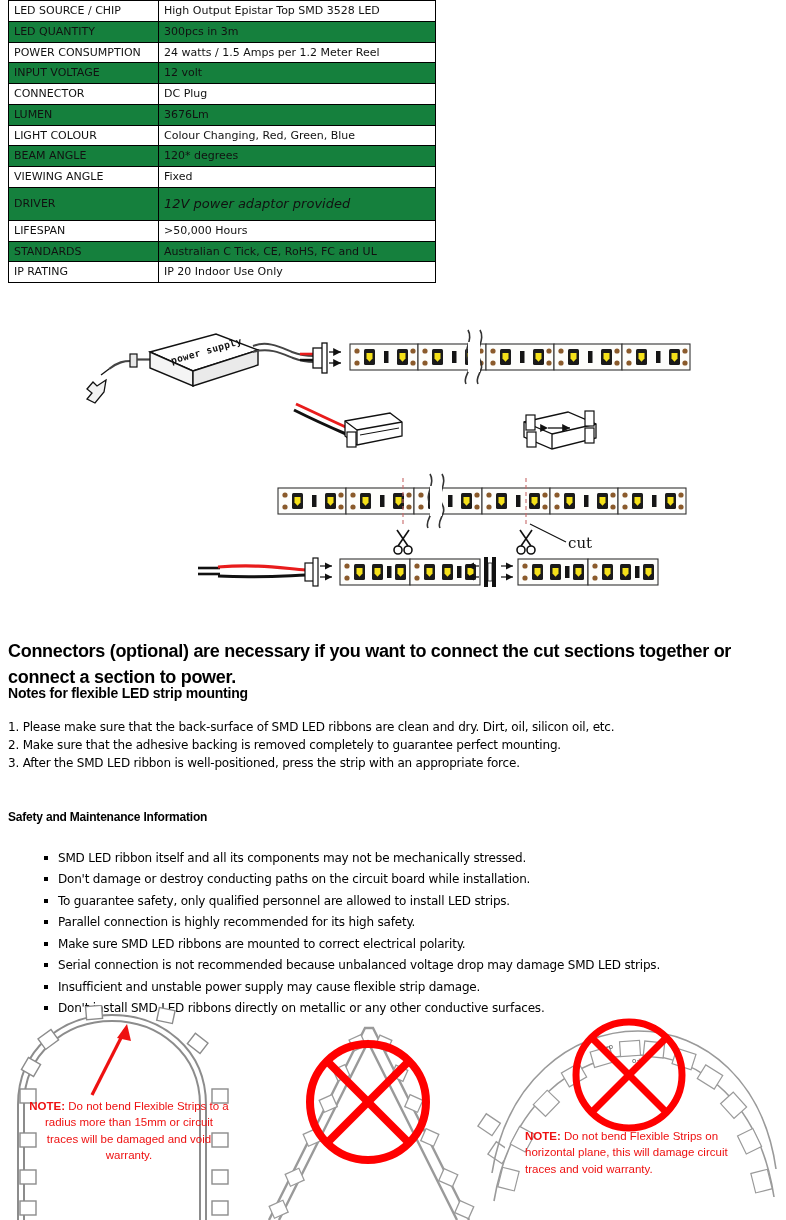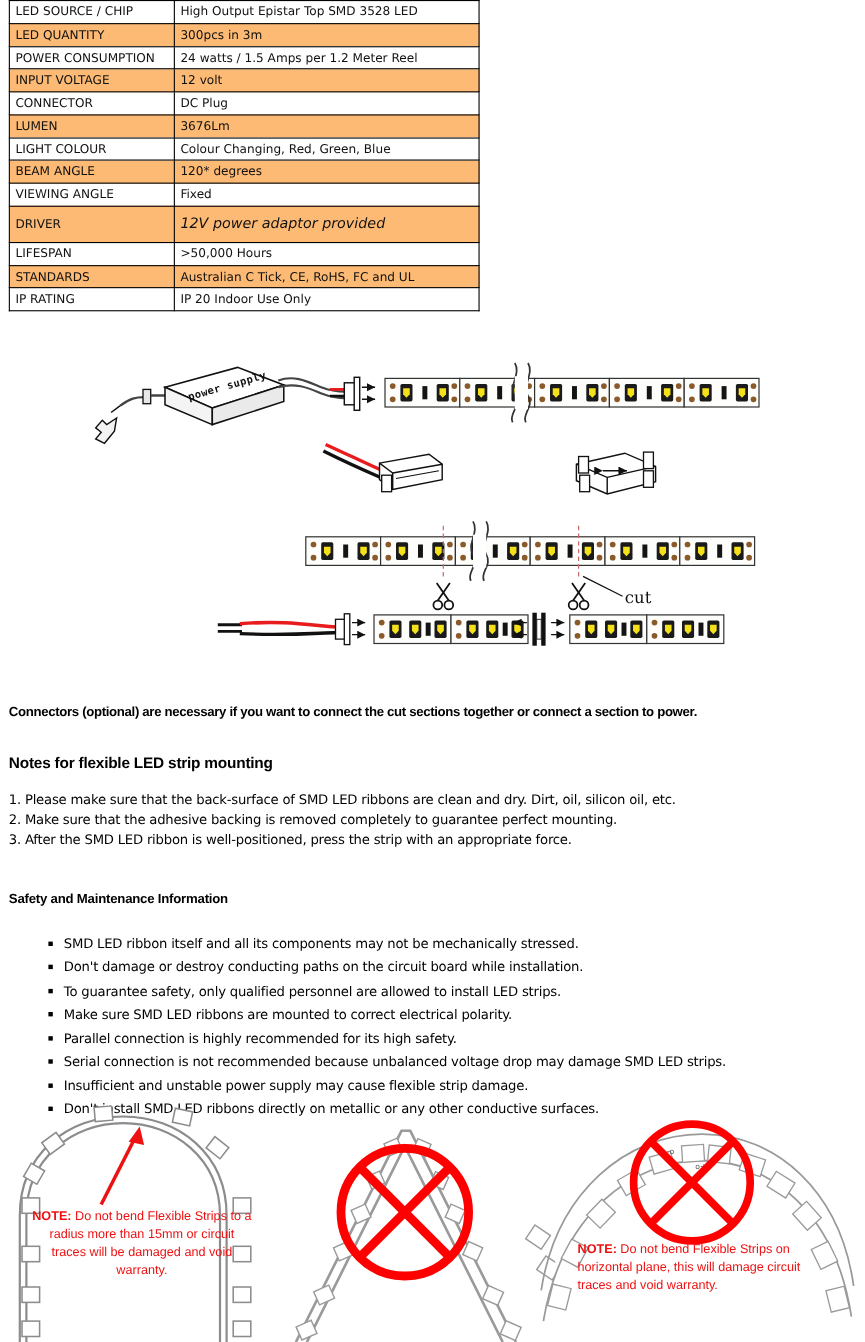--- a/index.html
+++ b/index.html
@@ -15,32 +15,32 @@
     font-family:"DejaVu Sans",sans-serif;
     font-size:11px;color:#111;
   }
   .spec-table td{
     border:1px solid #000;
     padding:3px 5px 3px 5px;
     line-height:1.25;
     white-space:nowrap;
   }
   .spec-table td.k{width:139px;}
-  .spec-table tr.odd td{background:#fdba74;}
+  .spec-table tr.odd td{background:#15803d;}
   .spec-table tr.even td{background:#ffffff;}
   .spec-table tr.tall td{height:26px;}
   .spec-table tr.tall td.v{font-size:13px;font-style:italic;}
 
   
   .diagram{position:absolute;left:0;top:318px;width:786px;height:300px;}
   .diagram svg{display:block;}
   .para-connectors{
     position:absolute;left:8px;top:639px;width:772px;
     font-family:"Liberation Sans",sans-serif;
-    font-weight:bold;font-size:12px;line-height:1.42;
+    font-weight:bold;font-size:18px;line-height:1.42;
     letter-spacing:-0.3px;
   }
   .head-notes{
     position:absolute;left:8px;top:685px;
     font-family:"Liberation Sans",sans-serif;
     font-weight:bold;font-size:14px;letter-spacing:-0.2px;
   }
   .notes-list{
     position:absolute;left:8px;top:718px;width:772px;
     font-family:"DejaVu Sans",sans-serif;
@@ -300,22 +300,22 @@
     <div>2. Make sure that the adhesive backing is removed completely to guarantee perfect mounting.</div>
     <div>3. After the SMD LED ribbon is well-positioned, press the strip with an appropriate force.</div>
   </div>
 
 <div class="head-safety">Safety and Maintenance Information</div>
 
 <ul class="safety-list">
     <li>SMD LED ribbon itself and all its components may not be mechanically stressed.</li>
     <li>Don't damage or destroy conducting paths on the circuit board while installation.</li>
     <li>To guarantee safety, only qualified personnel are allowed to install LED strips.</li>
+    <li>Parallel connection is highly recommended for its high safety.</li>
     <li>Make sure SMD LED ribbons are mounted to correct electrical polarity.</li>
-    <li>Parallel connection is highly recommended for its high safety.</li>
     <li>Serial connection is not recommended because unbalanced voltage drop may damage SMD LED strips.</li>
     <li>Insufficient and unstable power supply may cause flexible strip damage.</li>
     <li>Don't install SMD LED ribbons directly on metallic or any other conductive surfaces.</li>
   </ul>
 
 <div class="warn" id="warn-vertical">
 <svg width="260" height="215" viewBox="0 0 260 215" xmlns="http://www.w3.org/2000/svg">
   <g stroke="#8c8c8c" stroke-width="2" fill="none">
     <path d="M18,215 L18,100 C18,44 62,10 112,10 C162,10 206,44 206,100 L206,215"></path>
     <path d="M24,215 L24,100 C24,48 66,16 112,16 C158,16 200,48 200,100 L200,215"></path>

